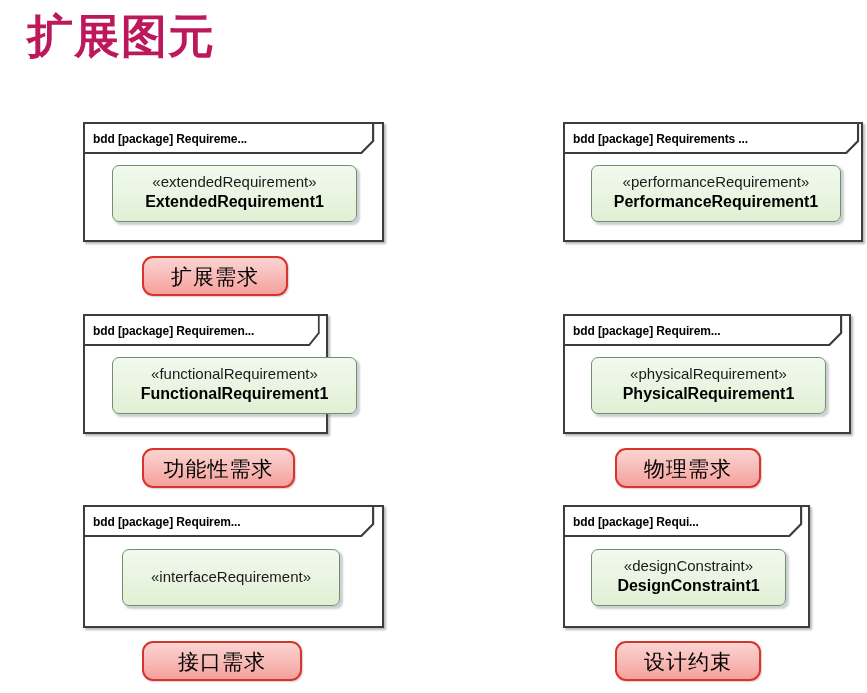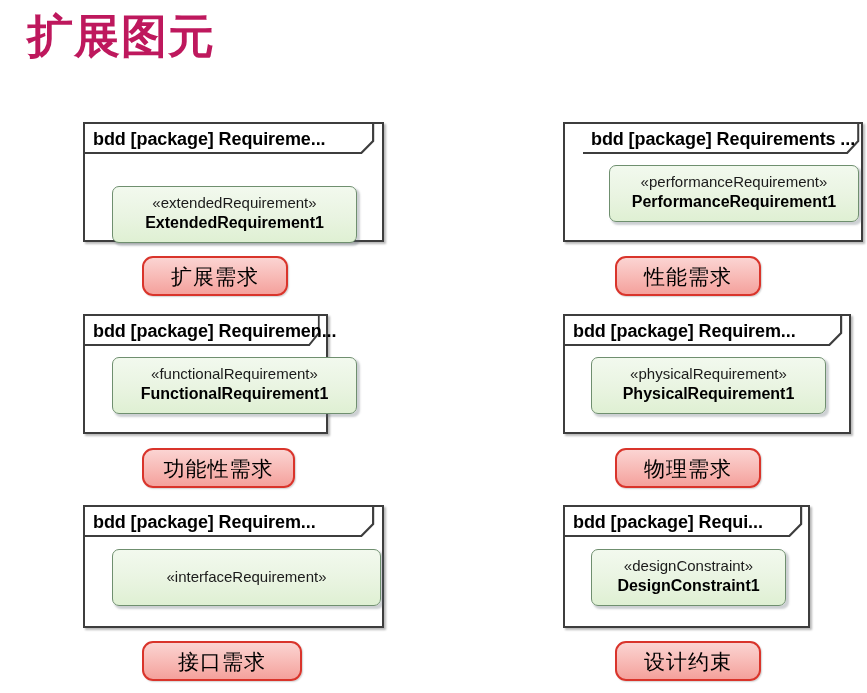--- a/index.html
+++ b/index.html
@@ -65,21 +65,21 @@
     width: 100%;
     height: 100%;
     display: block;
   }
 
   .frame-title {
     position: absolute;
     left: 8px;
     top: 50%;
     transform: translateY(-50%);
-    font-size: 18px;
+    font-size: 12px;
     font-weight: bold;
     color: #000000;
     white-space: nowrap;
     letter-spacing: -0.1px;
   }
 
   .frame-body {
     position: relative;
     box-sizing: border-box;
   }
@@ -145,50 +145,47 @@
 <div class="grid">
 
   <div class="cell" style="left:83px; top:122px; width:303px;">
     <div class="frame" style="width:301px; height:120px;">
       <div class="frame-header">
         <svg class="tab-svg" viewBox="0 0 301 30" preserveAspectRatio="none">
           <polyline points="0,29 280,29 292,17 292,0" fill="none" stroke="#3d3d3d" stroke-width="2.2"></polyline>
         </svg>
         <div class="frame-title">bdd [package] Requireme...</div>
       </div>
-      <div class="frame-body" style="height:88px;margin-top:21px;">
+      <div class="frame-body" style="height:88px;">
         <div class="node" style="left:27px; top:11px; width:245px; height:57px;">
           <div class="node-stereotype">«extendedRequirement»</div>
           <div class="node-name">ExtendedRequirement1</div>
         </div>
       </div>
     </div>
     <div class="badge" style="left:59px; top:134px; width:146px; height:40px;">
       <span class="badge-label">扩展需求</span>
     </div>
   </div>
 
   <div class="cell" style="left:563px; top:122px; width:302px;">
-    <div class="frame" style="width:300px; height:120px;padding-left:18px;">
+    <div class="frame" style="width:300px; height:120px;">
       <div class="frame-header">
         <svg class="tab-svg" viewBox="0 0 300 30" preserveAspectRatio="none">
           <polyline points="0,29 285,29 297,17 297,0" fill="none" stroke="#3d3d3d" stroke-width="2.2"></polyline>
         </svg>
         <div class="frame-title">bdd [package] Requirements ...</div>
       </div>
       <div class="frame-body" style="height:88px;">
         <div class="node" style="left:26px; top:11px; width:250px; height:57px;">
           <div class="node-stereotype">«performanceRequirement»</div>
           <div class="node-name">PerformanceRequirement1</div>
         </div>
       </div>
     </div>
-    <div class="badge" style="left:52px; top:134px; width:146px; height:40px;">
-      <span class="badge-label">性能需求</span>
-    </div>
   </div>
 
   <div class="cell" style="left:83px; top:314px; width:303px;">
     <div class="frame" style="width:245px; height:120px;">
       <div class="frame-header">
         <svg class="tab-svg" viewBox="0 0 301 30" preserveAspectRatio="none">
           <polyline points="0,29 280,29 292,17 292,0" fill="none" stroke="#3d3d3d" stroke-width="2.2"></polyline>
         </svg>
         <div class="frame-title">bdd [package] Requiremen...</div>
       </div>
@@ -226,21 +223,21 @@
 
   <div class="cell" style="left:83px; top:505px; width:303px;">
     <div class="frame" style="width:301px; height:123px;">
       <div class="frame-header">
         <svg class="tab-svg" viewBox="0 0 301 30" preserveAspectRatio="none">
           <polyline points="0,29 280,29 292,17 292,0" fill="none" stroke="#3d3d3d" stroke-width="2.2"></polyline>
         </svg>
         <div class="frame-title">bdd [package] Requirem...</div>
       </div>
       <div class="frame-body" style="height:91px;">
-        <div class="node" style="left:27px; top:12px; width:269px; height:57px;">
+        <div class="node" style="left:37px; top:12px; width:218px; height:57px;">
           <div class="node-stereotype">«interfaceRequirement»</div>
         </div>
       </div>
     </div>
     <div class="badge" style="left:59px; top:136px; width:160px; height:40px;">
       <span class="badge-label">接口需求</span>
     </div>
   </div>
 
   <div class="cell" style="left:563px; top:505px; width:249px;">

